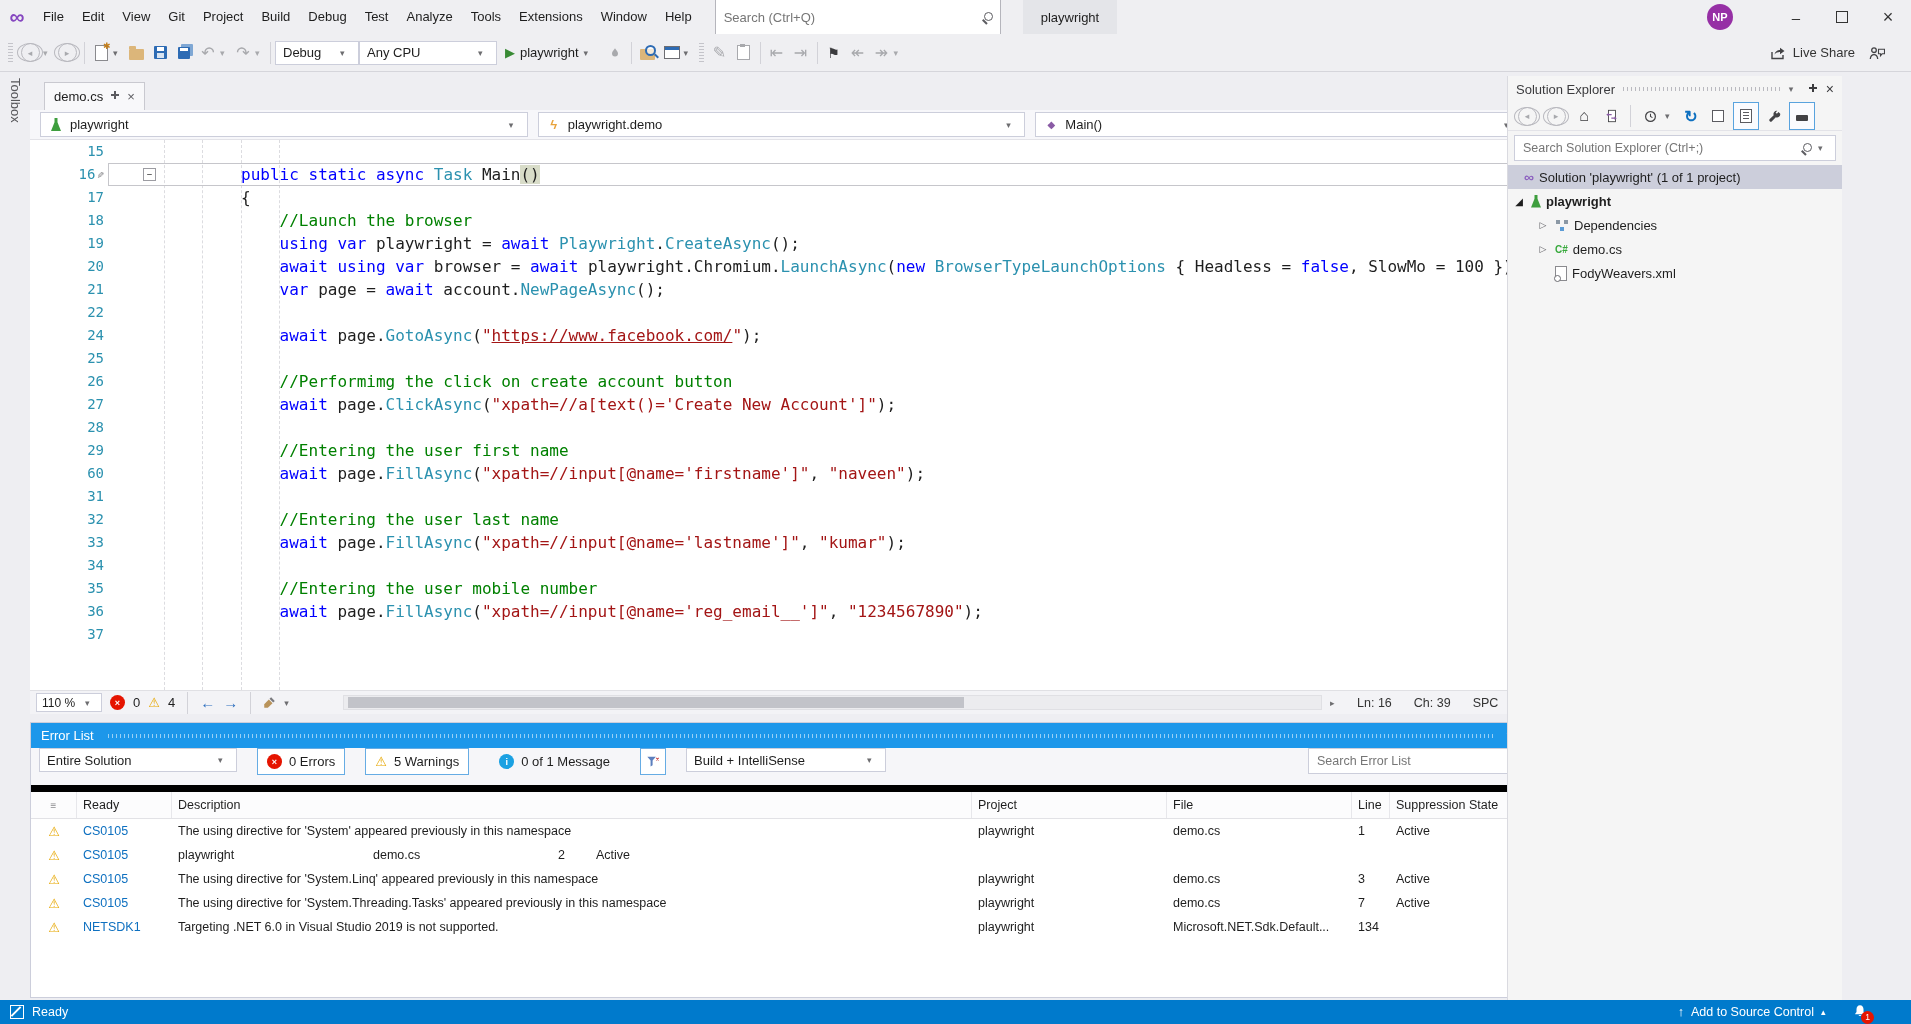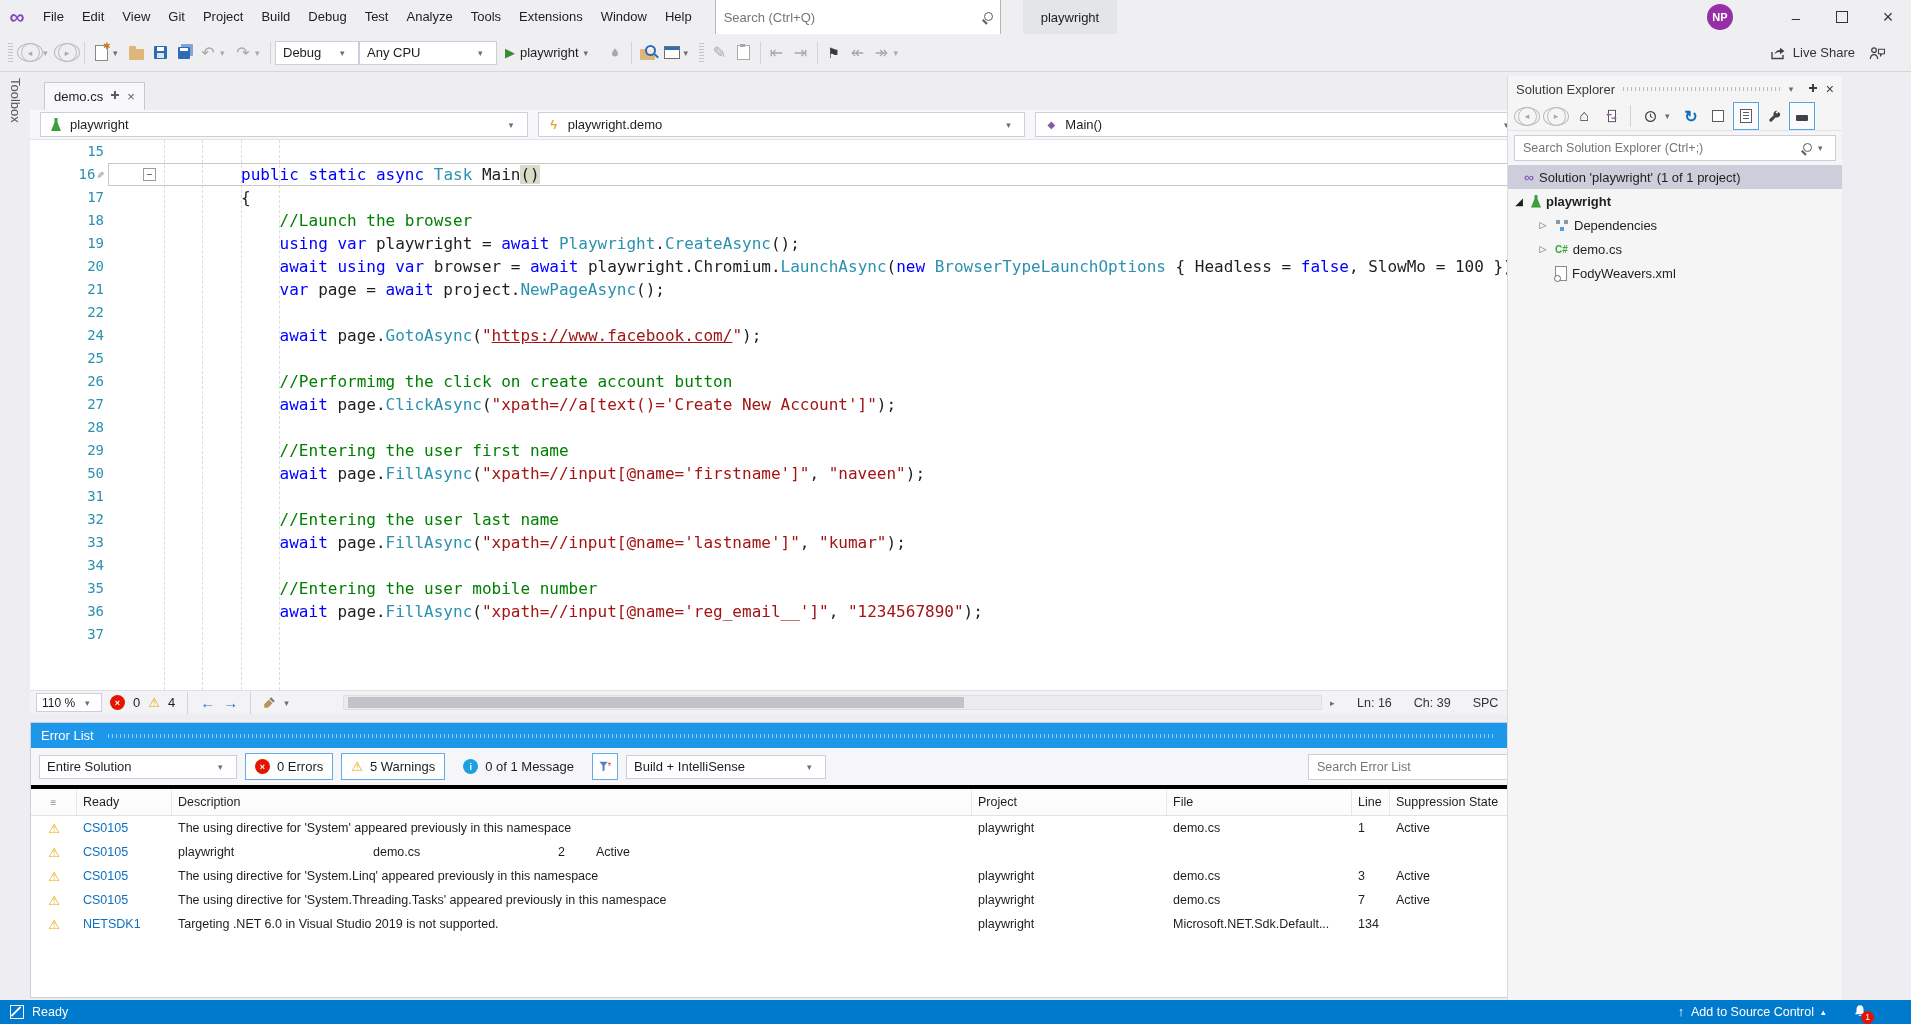--- a/index.html
+++ b/index.html
@@ -109,21 +109,21 @@
   .warnico{color:#E6A700;font-size:13px}
   .navarrow{color:#2E6FBF;font-size:15px;font-weight:bold}
   #hscroll{flex:1;height:13px;background:#ECECEF;border:1px solid #E0E0E4;position:relative;margin-left:40px}
   #hthumb{position:absolute;left:4px;top:1px;bottom:1px;width:63%;background:#C2C3C9}
   #lninfo{display:flex;gap:22px;padding:0 8px;color:#333;font-size:12.5px}
   
   #errorlist{left:30px;top:722px;width:1537px;height:276px;background:#fff;border:1px solid #CCCEDB;box-sizing:border-box}
   #el-title{height:25px;background:#1C97EA;color:#fff;display:flex;align-items:center;padding:0 10px;gap:10px}
   #el-gripdots{flex:1;height:4px;margin:0 4px;background:repeating-linear-gradient(90deg,rgba(255,255,255,.55) 0 1px,transparent 1px 4px)}
   #el-title .ic{color:#fff;font-size:11px}
-  #el-toolbar{height:37px;background:#F6F6F9;border-bottom:4px solid #000000;display:flex;align-items:center;gap:8px;padding:0 8px}
+  #el-toolbar{height:37px;background:#F6F6F9;border-bottom:7px solid #000000;display:flex;gap:20px;padding:0 8px}
   .elbtn{display:flex;align-items:center;gap:7px;height:25px;padding:0 9px;background:#fff;border:1px solid #66ACE4}
   .elbtn.flat{background:transparent;border-color:transparent}
   .search{display:flex;align-items:center;background:#fff;border:1px solid #CCCEDB;height:24px;padding:0 6px;gap:5px}
   .search input{border:0;outline:0;flex:1;font:12.5px "Liberation Sans",sans-serif;color:#7f1d1d;background:transparent;min-width:0}
   .search input::placeholder{color:#767676}
   .mag{position:relative;width:13px;height:13px;flex:none}
   .mag:before{content:"";position:absolute;right:1px;top:1px;width:7px;height:7px;border:1.6px solid #5C5C61;border-radius:50%}
   .mag:after{content:"";position:absolute;left:1px;bottom:1px;width:6px;height:1.6px;background:#5C5C61;transform:rotate(45deg)}
   #el-header{display:flex;height:26px;border-bottom:1px solid #E2E2E6;background:#FCFCFD;align-items:center}
   .hcell{height:100%;display:flex;align-items:center;padding-left:6px;box-sizing:border-box;border-right:1px solid #E7E7EB;font-size:12.5px;color:#1E1E1E}
@@ -401,21 +401,21 @@
             <div class="lmarg"></div>
             <div class="lbody" style="padding-left: 115.596px;"><span class="tk-k">await</span><span class="tk-pl"> </span><span class="tk-k">using</span><span class="tk-pl"> </span><span class="tk-k">var</span><span class="tk-pl"> browser = </span><span class="tk-k">await</span><span class="tk-pl"> playwright.Chromium.</span><span class="tk-m">LaunchAsync</span><span class="tk-pl">(</span><span class="tk-k">new</span><span class="tk-pl"> </span><span class="tk-ty">BrowserTypeLaunchOptions</span><span class="tk-pl"> { Headless = </span><span class="tk-k">false</span><span class="tk-pl">, SlowMo = 100 })</span></div>
           </div>
         </div>
         <div class="crow">
           <div class="lnum">
             <span>21</span>
           </div>
           <div class="wrap">
             <div class="lmarg"></div>
-            <div class="lbody" style="padding-left: 115.596px;"><span class="tk-k">var</span><span class="tk-pl"> page = </span><span class="tk-k">await</span><span class="tk-pl"> project.</span><span class="tk-m">NewPageAsync</span><span class="tk-pl">();</span></div>
+            <div class="lbody" style="padding-left: 115.596px;"><span class="tk-k">var</span><span class="tk-pl"> page = </span><span class="tk-k">await</span><span class="tk-pl"> account.</span><span class="tk-m">NewPageAsync</span><span class="tk-pl">();</span></div>
           </div>
         </div>
         <div class="crow">
           <div class="lnum">
             <span>22</span>
           </div>
           <div class="wrap">
             <div class="lmarg"></div>
             <div class="lbody" style="padding-left: 115.596px;"></div>
           </div>
@@ -469,21 +469,21 @@
           <div class="lnum">
             <span>29</span>
           </div>
           <div class="wrap">
             <div class="lmarg"></div>
             <div class="lbody" style="padding-left: 115.596px;"><span class="tk-c">//Entering the user first name</span></div>
           </div>
         </div>
         <div class="crow">
           <div class="lnum">
-            <span>50</span>
+            <span>60</span>
           </div>
           <div class="wrap">
             <div class="lmarg"></div>
             <div class="lbody" style="padding-left: 115.596px;"><span class="tk-k">await</span><span class="tk-pl"> page.</span><span class="tk-m">FillAsync</span><span class="tk-pl">(</span><span class="tk-s">"xpath=//input[@name='firstname']"</span><span class="tk-pl">, </span><span class="tk-s">"naveen"</span><span class="tk-pl">);</span></div>
           </div>
         </div>
         <div class="crow">
           <div class="lnum">
             <span>31</span>
           </div>

